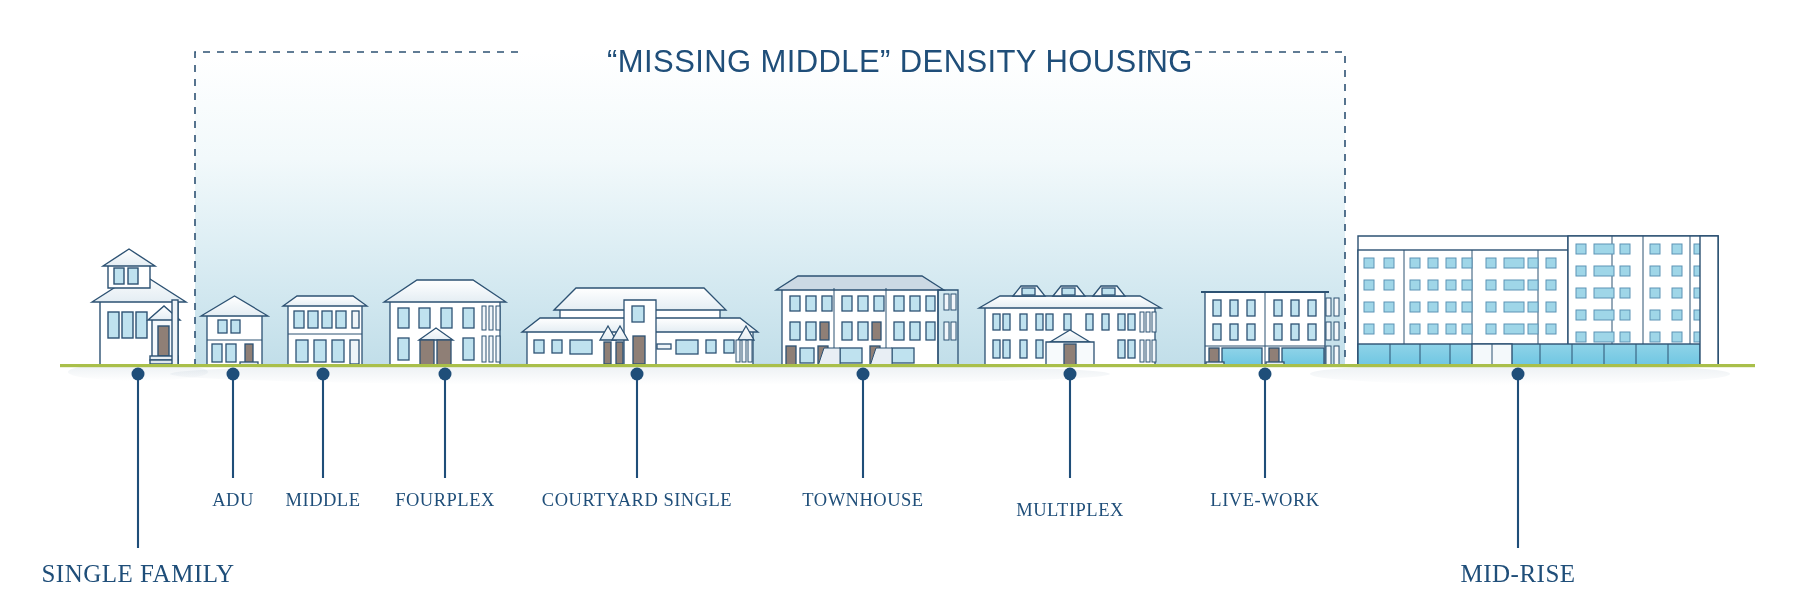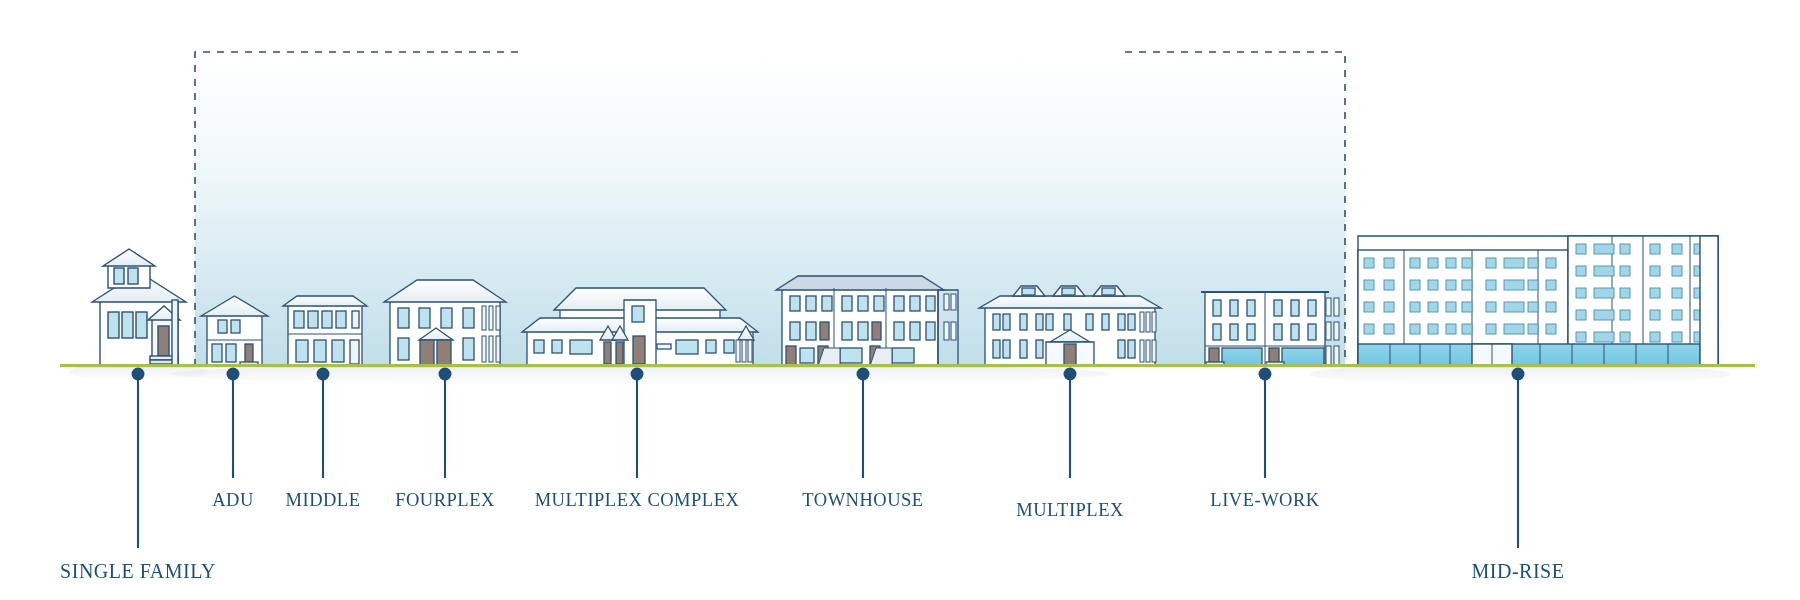--- a/index.html
+++ b/index.html
@@ -4,21 +4,21 @@
 <style>
   html,body{margin:0;padding:0;background:#ffffff;}
   body{width:1800px;height:600px;position:relative;overflow:hidden;
        font-family:"Liberation Sans","DejaVu Sans",sans-serif;}
   #stage{position:absolute;inset:0;width:1800px;height:600px;background:#fff;}
   svg.layer{position:absolute;left:0;top:0;width:1800px;height:600px;display:block;}
   .ttl{position:absolute;left:0;top:44px;width:1800px;text-align:center;
        color:#1f4e79;font-size:31px;letter-spacing:.4px;white-space:nowrap;}
   .lbl{position:absolute;color:#1f4e79;font-size:18.5px;letter-spacing:.5px;
        white-space:nowrap;transform:translateX(-50%);font-family:Liberation Serif, serif;}
-  .lbl.big{font-size:20px;}
+  .lbl.big{font-size:25px;}
 </style>
 </head>
 <body>
 
 <div id="stage">
 
   <svg class="layer" viewBox="0 0 1800 600">
     <defs>
       <linearGradient id="sky" x1="0" y1="0" x2="0" y2="1">
         <stop offset="0%" stop-color="#ffffff"></stop>
@@ -396,24 +396,25 @@
         <circle cx="863" cy="374" r="6.5" stroke="none"></circle>
       <path d="M1070 372 L1070 478"></path>
         <circle cx="1070" cy="374" r="6.5" stroke="none"></circle>
       <path d="M1265 372 L1265 478"></path>
         <circle cx="1265" cy="374" r="6.5" stroke="none"></circle>
       <path d="M1518 372 L1518 548"></path>
         <circle cx="1518" cy="374" r="6.5" stroke="none"></circle>
     </g>
   </svg>
 
+  <div class="ttl">“MISSING MIDDLE” DENSITY HOUSING</div>
 
   <div class="lbl" style="left:233px;top:490px">ADU</div>
   <div class="lbl" style="left:323px;top:490px">MIDDLE</div>
   <div class="lbl" style="left:445px;top:490px">FOURPLEX</div>
-  <div class="lbl" style="left:637px;top:490px">MULTIPLEX COMPLEX</div>
+  <div class="lbl" style="left:637px;top:490px">COURTYARD SINGLE</div>
   <div class="lbl" style="left:863px;top:490px">TOWNHOUSE</div>
   <div class="lbl" style="left:1070px;top:500px">MULTIPLEX</div>
   <div class="lbl" style="left:1265px;top:490px">LIVE-WORK</div>
   <div class="lbl big" style="left:138px;top:560px">SINGLE FAMILY</div>
   <div class="lbl big" style="left:1518px;top:560px">MID-RISE</div>
 
 </div>
 
 </body></html>

